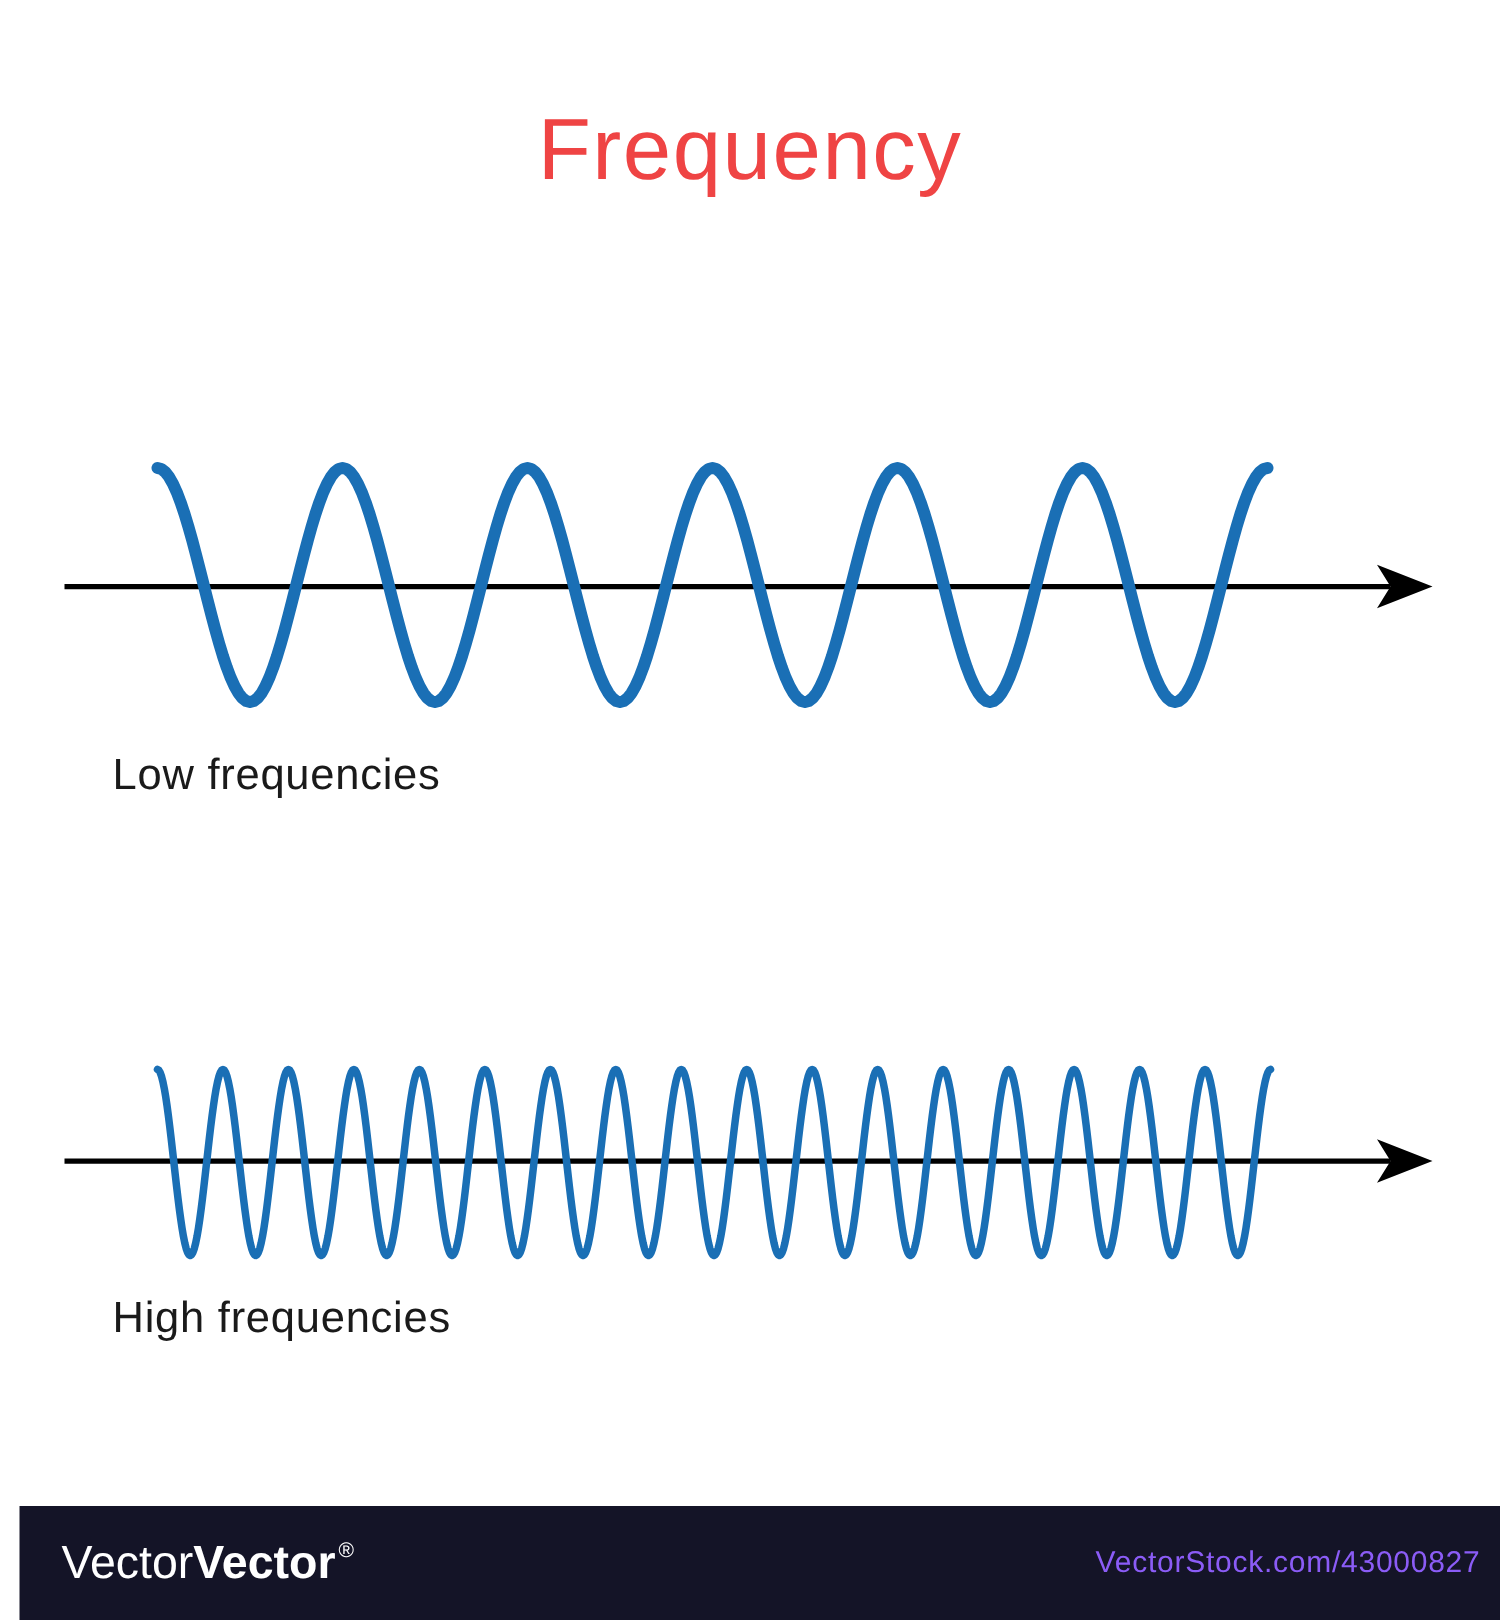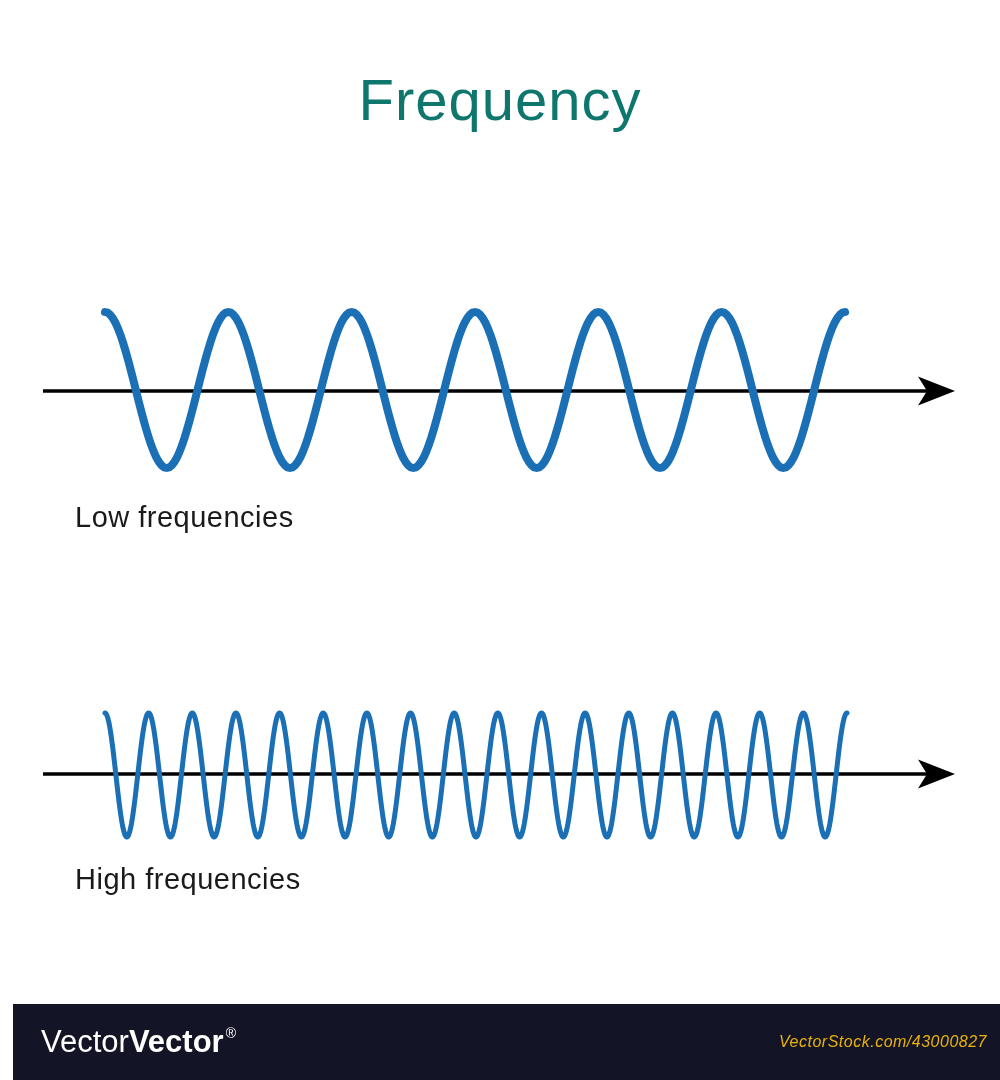--- a/index.html
+++ b/index.html
@@ -16,21 +16,21 @@
     width: 1000px; height: 1080px;
     background: #ffffff;
   }
   .title {
     position: absolute;
     top: 66px; left: 0;
     width: 1000px;
     text-align: center;
     font-size: 58px;
     font-weight: 400;
-    color: #0f766e;
+    color: #ef4444;
     letter-spacing: 1px;
   }
   #wave-svg {
     position: absolute;
     left: 0; top: 0;
   }
   .wave-label {
     position: absolute;
     left: 75px;
     font-size: 29px;
@@ -58,25 +58,24 @@
     line-height: 1.2;
   }
   .logo .light { font-weight: 300; }
   .logo .bold  { font-weight: 700; }
   .logo .reg {
     font-size: 14px;
     margin-top: 2px;
     margin-left: 2px;
   }
   .url {
-    color: #eab308;
-    font-size: 16px;
+    color: #8b5cf6;
+    font-size: 20px;
     font-weight: 400;
     letter-spacing: 0.5px;
-    font-style: italic;
   }
 </style>
 </head>
 <body>
 
 <div class="canvas">
 
   <div class="title">Frequency</div>
 
   <svg id="wave-svg" width="1000" height="1004" viewBox="0 0 1000 1004">

